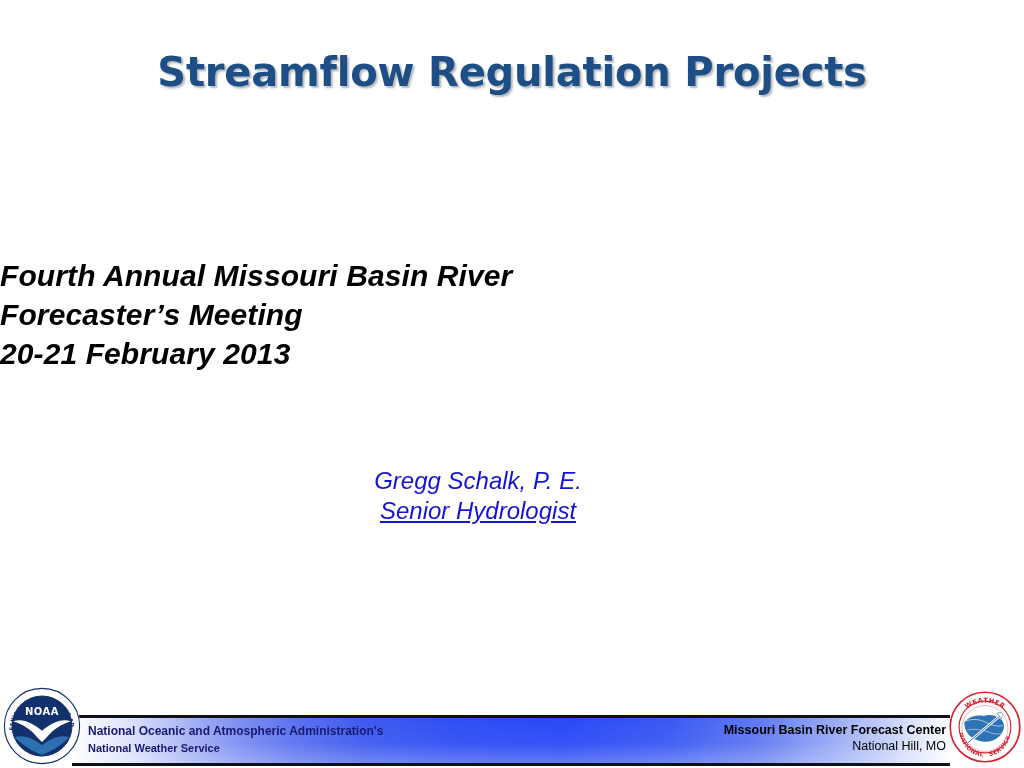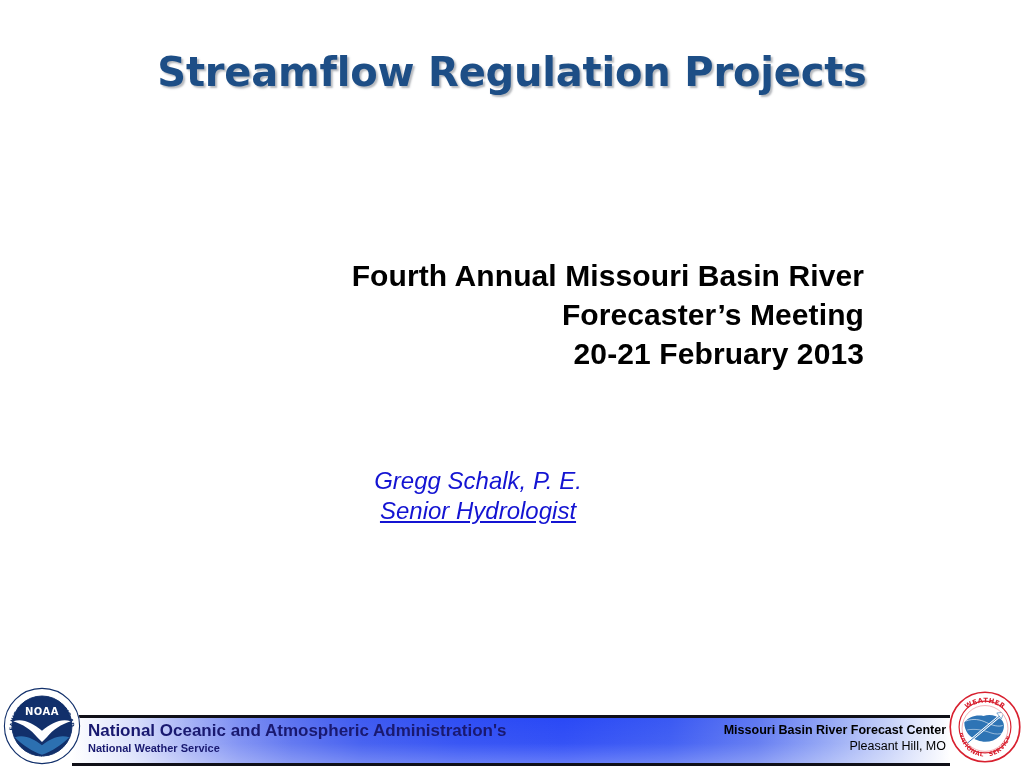--- a/index.html
+++ b/index.html
@@ -37,21 +37,22 @@
     text-shadow: 2px 2px 2px rgba(120,125,135,0.55);
     white-space: nowrap;
   }
 
   
   .heading-block {
     position: absolute;
     top: 256px;
     left: 0;
     width: 864px;
-    text-align: right;
+    text-align: left;
+    font-style: italic;
   }
   .heading-line {
     font-family: "Liberation Sans", sans-serif;
     font-size: 30px;
     font-weight: bold;
     color: #000000;
     line-height: 39px;
     letter-spacing: 0.1px;
     white-space: nowrap;
   }
@@ -131,21 +132,21 @@
   }
 
   .footer-left-text {
     position: absolute;
     left: 88px;
     top: 24px;
     text-align: left;
   }
   .noaa-line {
     font-family: "Liberation Sans", sans-serif;
-    font-size: 17px;
+    font-size: 12px;
     font-weight: bold;
     color: #191970;
     line-height: 14px;
     white-space: nowrap;
   }
   .nws-line {
     font-family: "Liberation Sans", sans-serif;
     font-size: 11px;
     font-weight: bold;
     color: #191970;
@@ -234,21 +235,21 @@
 
     <div class="footer-left-text">
       <div class="noaa-line">National Oceanic and Atmospheric Administration's</div>
       <div class="nws-line">National Weather Service</div>
     </div>
   </div>
 
 
   <div class="footer-right-text">
     <div class="mbrfc-line">Missouri Basin River Forecast Center</div>
-    <div class="city-line">Pleasant Hill, MO</div>
+    <div class="city-line">National Hill, MO</div>
   </div>
 
   <div class="noaa-logo">
     <svg viewBox="0 0 100 100" width="80" height="80" aria-hidden="true">
       <defs>
         <path id="noaaTopArc" d="M 14,54 A 36,36 0 0 1 86,54"></path>
         <path id="noaaBotArc" d="M 20,58 A 30,30 0 0 0 80,58"></path>
       </defs>
       <circle cx="50" cy="50" r="48" fill="#ffffff"></circle>
       <circle cx="50" cy="50" r="47" fill="none" stroke="#12306b" stroke-width="1.4"></circle>

